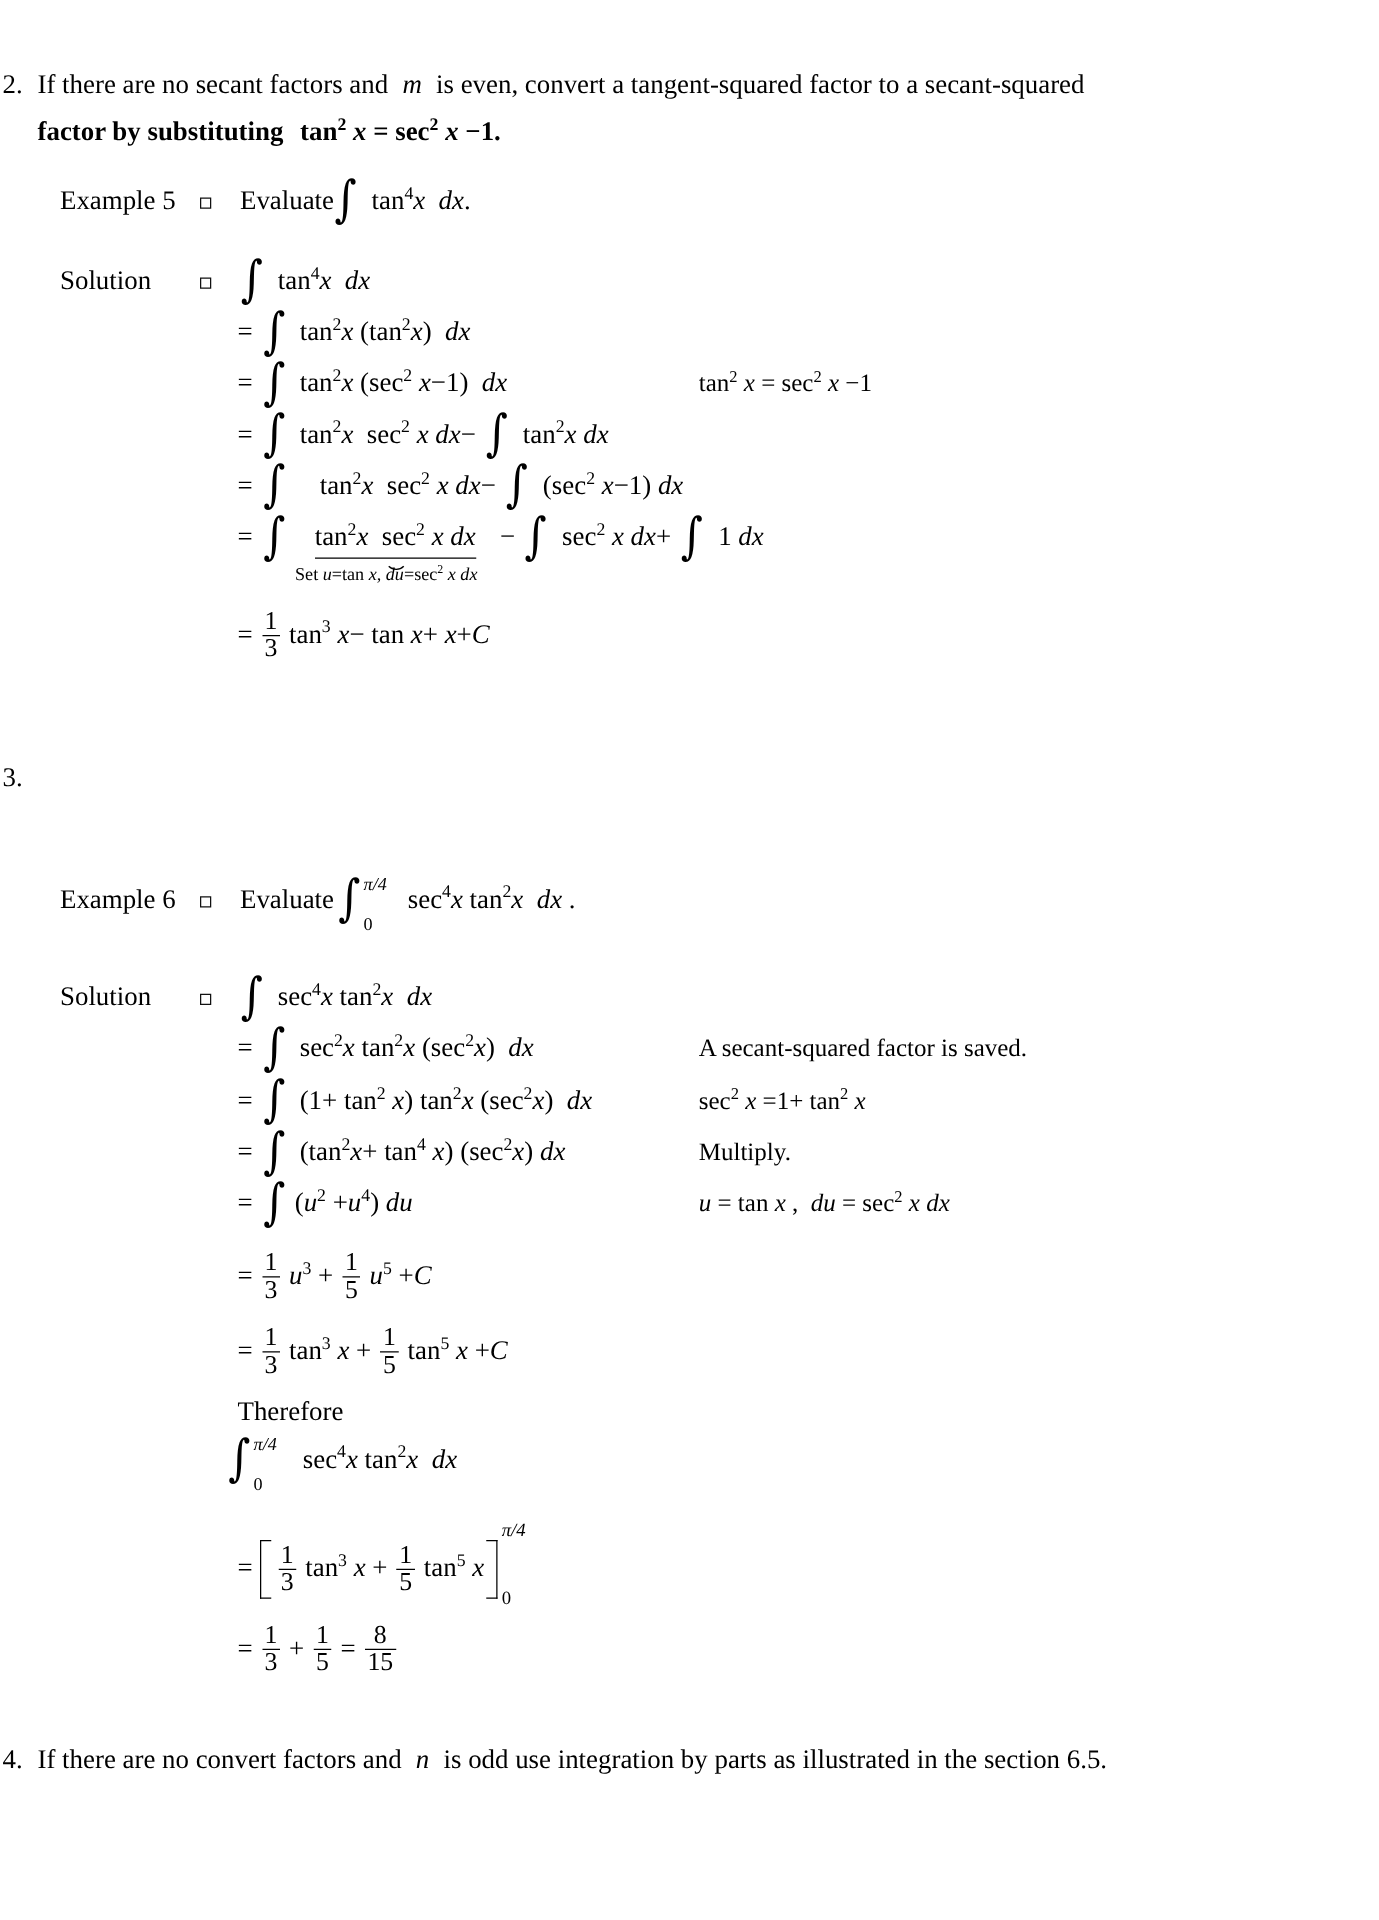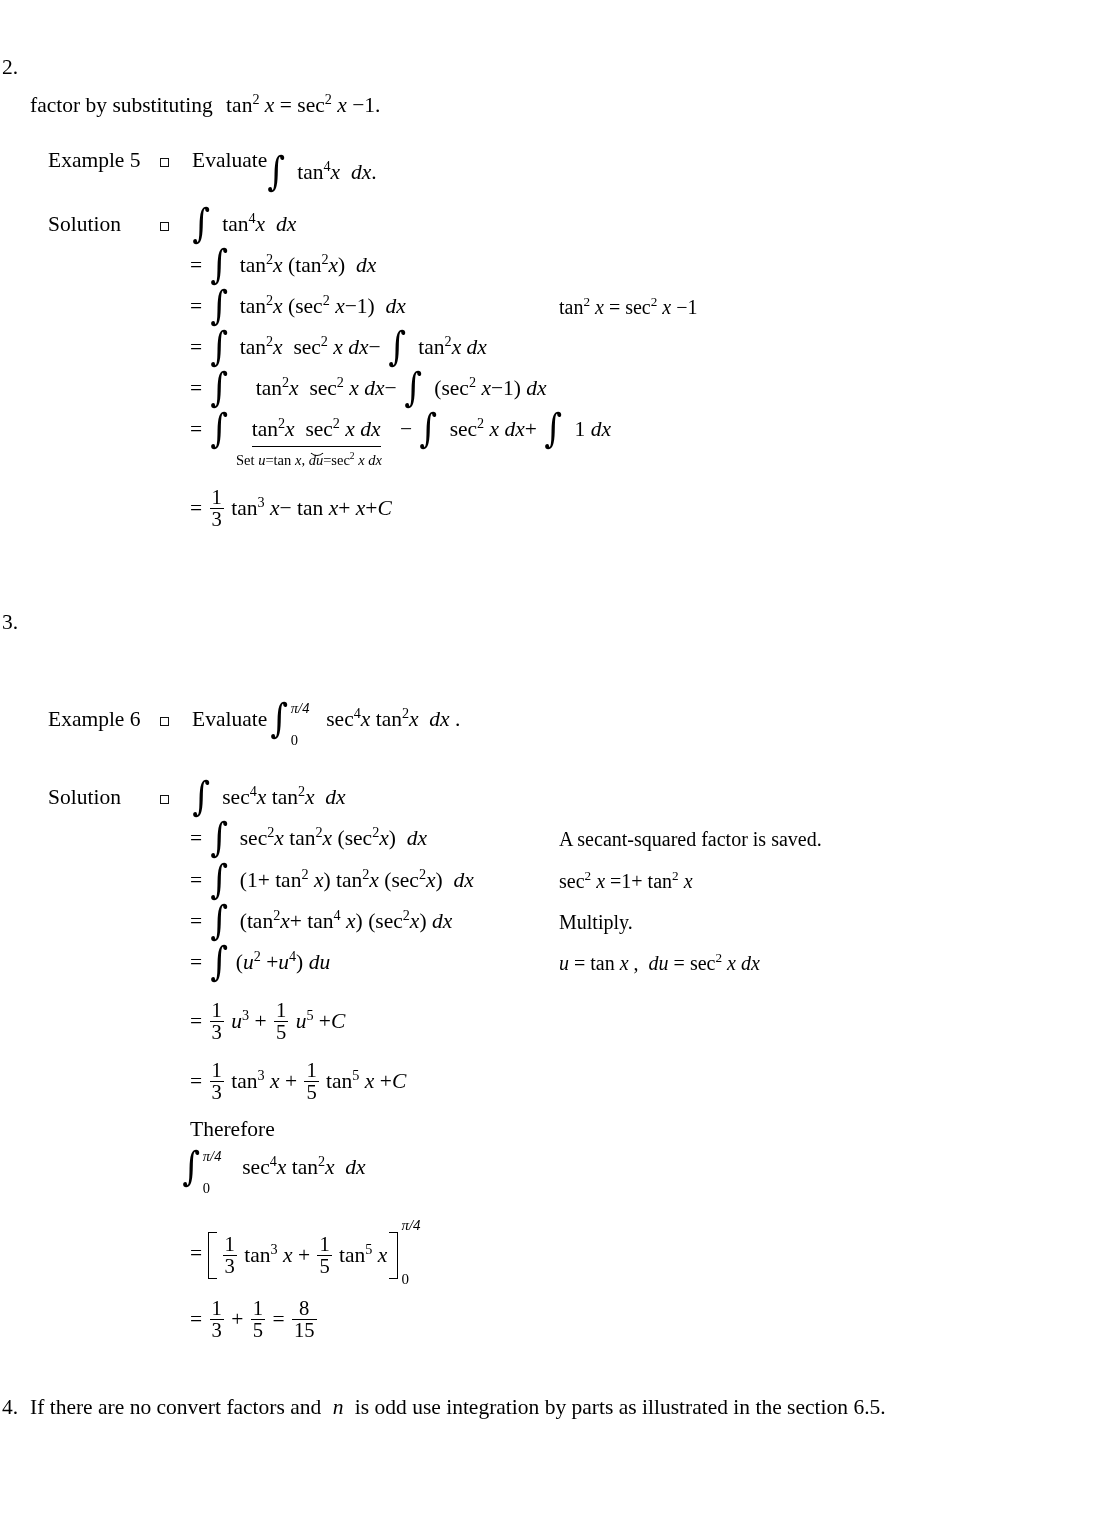--- a/index.html
+++ b/index.html
@@ -96,31 +96,36 @@
 
   .eqline{position:absolute;font-size:21.5px;white-space:nowrap;}
   .lbl{position:absolute;font-size:21.5px;}
 </style>
 </head>
 <body>
 
 <div class="page">
 
   <div class="num" style="left:2px;top:55px;">2.</div>
-  <div class="eqline" style="left:30px;top:93px;">
+  <div class="eqline" style="left:30px;top:55px;">
+    <span>If there are no secant factors and</span>
+    <span class="italic" style="margin:0 6px;">m</span>
+    <span>is even, convert a tangent-squared factor to a secant-squared</span>
+  </div>
+  <div class="eqline" style="left:30px;top:93px;font-weight:bold;">
     <span>factor by substituting</span>
     <span style="margin-left:8px;">
       tan<span class="sup">2</span> <span class="italic">x</span> = sec<span class="sup">2</span> <span class="italic">x</span> −1<span>.</span>
     </span>
   </div>
 
   <div class="lbl" style="left:48px;top:148px;">Example 5</div>
   <span class="sq" style="position:absolute;left:160px;top:158px;"></span>
   <div class="lbl" style="left:192px;top:148px;">Evaluate</div>
-  <div class="eqline" style="left:265px;top:160px;">
+  <div class="eqline" style="left:265px;top:148px;">
     <span class="intg">∫</span>
     <span style="margin-left:4px;">tan<span class="sup">4</span><span class="italic">x</span>&nbsp;&nbsp;<span class="italic">dx</span>.</span>
   </div>
 
   <div class="lbl" style="left:48px;top:212px;">Solution</div>
   <span class="sq" style="position:absolute;left:160px;top:222px;"></span>
 
   <div class="eqline" style="left:190px;top:212px;">
     <span class="intg">∫</span>
     <span style="margin-left:4px;">tan<span class="sup">4</span><span class="italic">x</span>&nbsp;&nbsp;<span class="italic">dx</span></span>

